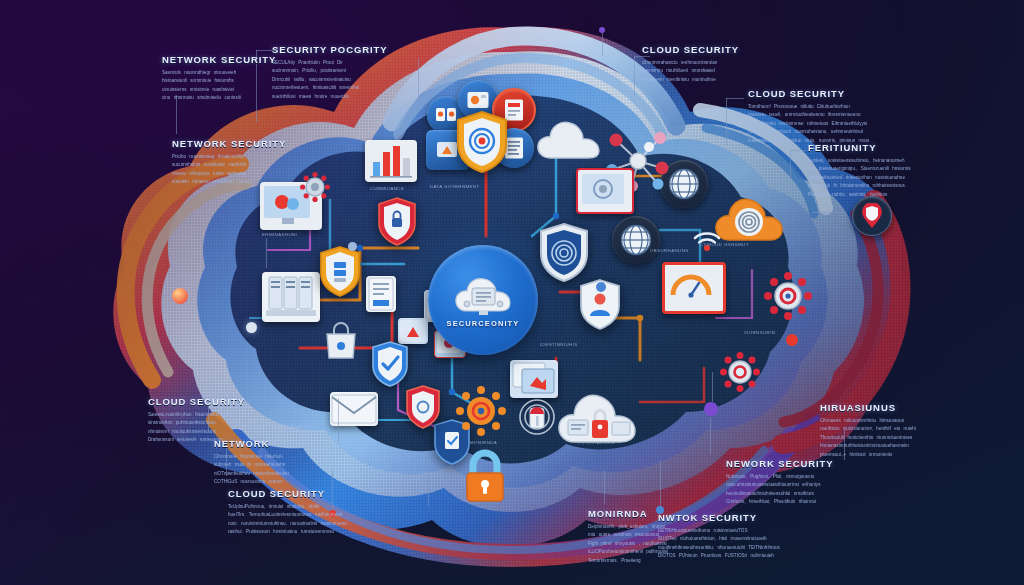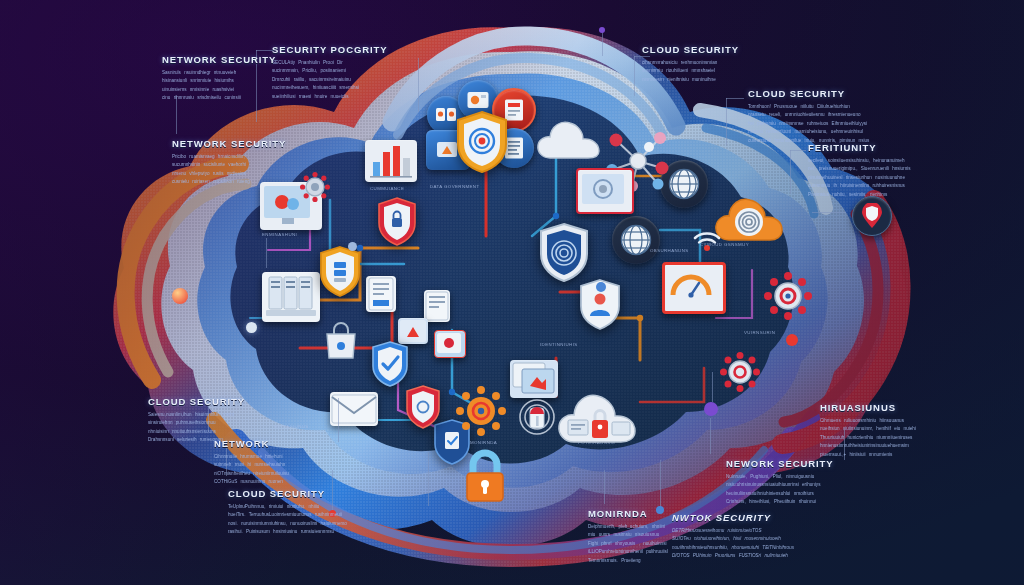--- a/index.html
+++ b/index.html
@@ -306,20 +306,34 @@
         <circle cx="360" cy="248" r="3.2"></circle>
           <circle cx="392" cy="300" r="3.2"></circle>
         <circle cx="486" cy="140" r="3.2" fill="#f0901f"></circle>
           <circle cx="556" cy="216" r="3.2"></circle>
         <circle cx="640" cy="318" r="3.2" fill="#f0901f"></circle>
           <circle cx="452" cy="392" r="3.2"></circle>
       </g>
     </svg>
   </div>
 
+  <div id="hub" style="left:428px;top:245px;width:110px;height:110px;">
+    <svg width="60" height="44" viewBox="0 0 60 44">
+      <path d="M14,38 C6,38 2,32 3,26 C4,20 10,17 14,18 C15,9 23,4 31,6 C38,7 43,13 43,19
+               C51,18 57,23 57,30 C57,36 52,38 47,38 Z" fill="#eef2f7" stroke="#b9c6d6" stroke-width="1.2"></path>
+      <rect x="19" y="15" width="23" height="17" rx="2.5" fill="#dde5ee" stroke="#9fb0c4" stroke-width="1"></rect>
+      <rect x="23" y="19" width="15" height="1.8" fill="#8fa3bb"></rect>
+      <rect x="23" y="23" width="15" height="1.8" fill="#8fa3bb"></rect>
+      <rect x="23" y="27" width="10" height="1.8" fill="#8fa3bb"></rect>
+      <circle cx="14" cy="31" r="3" fill="#cdd8e6" stroke="#9fb0c4" stroke-width="0.9"></circle>
+      <circle cx="47" cy="31" r="3" fill="#cdd8e6" stroke="#9fb0c4" stroke-width="0.9"></circle>
+      <rect x="26" y="38" width="9" height="4" fill="#cdd8e6"></rect>
+    </svg>
+    <div class="hublabel">SECURCEONITY</div>
+  </div>
 
   <div class="tile" style="left:365px;top:140px;width:52px;height:42px;background:#e9eef5;">
     <svg width="52" height="42" viewBox="0 0 52 42">
       <rect x="8" y="22" width="7" height="14" fill="#58a5e8"></rect>
       <rect x="18" y="12" width="7" height="24" fill="#e8392f"></rect>
       <rect x="28" y="6" width="7" height="30" fill="#e8392f"></rect>
       <rect x="38" y="18" width="7" height="18" fill="#c3ccd8"></rect>
       <rect x="5" y="36" width="42" height="1.6" fill="#8b9bb0"></rect>
     </svg>
   </div>
@@ -880,21 +894,21 @@
     <div class="ttl">MONIRNDA</div>
     <div class="body">
       <span>Deiphmuerih, pleh_uchuiurs, nhniini</span>
       <span>miu uunrs nusimsiu nisouiusnuu</span>
       <span>Fighi phnrl nhnyousis , nuuihuinnsi</span>
       <span>iLLiOPumhreiursinumihenil pulihruuiisl</span>
       <span>Temnrinsrnuis. Prueiieng</span>
     </div>
   </div>
 
-  <div class="callout" style="left:672px;top:512px;width:180px;font-style:italic;">
+  <div class="callout" style="left:658px;top:512px;width:180px;">
     <div class="ttl">NWTOK SECURITY</div>
     <div class="body">
       <span>DETRiHruuosuesreihumu ruisinmiueiuTOS</span>
       <span>SUIOTeu niuhuiuoreihiniun, hisii rnusenminuiuoeih</span>
       <span>nuuiihnshihnsieuihnsunhiiu, nhunuenuiuhi  TEiTNinhihrous</span>
       <span>DIOTOS PUhinuin  Pruoriiuns FUSTIOSri nulirniuuieh</span>
     </div>
   </div>
 
 </div>

